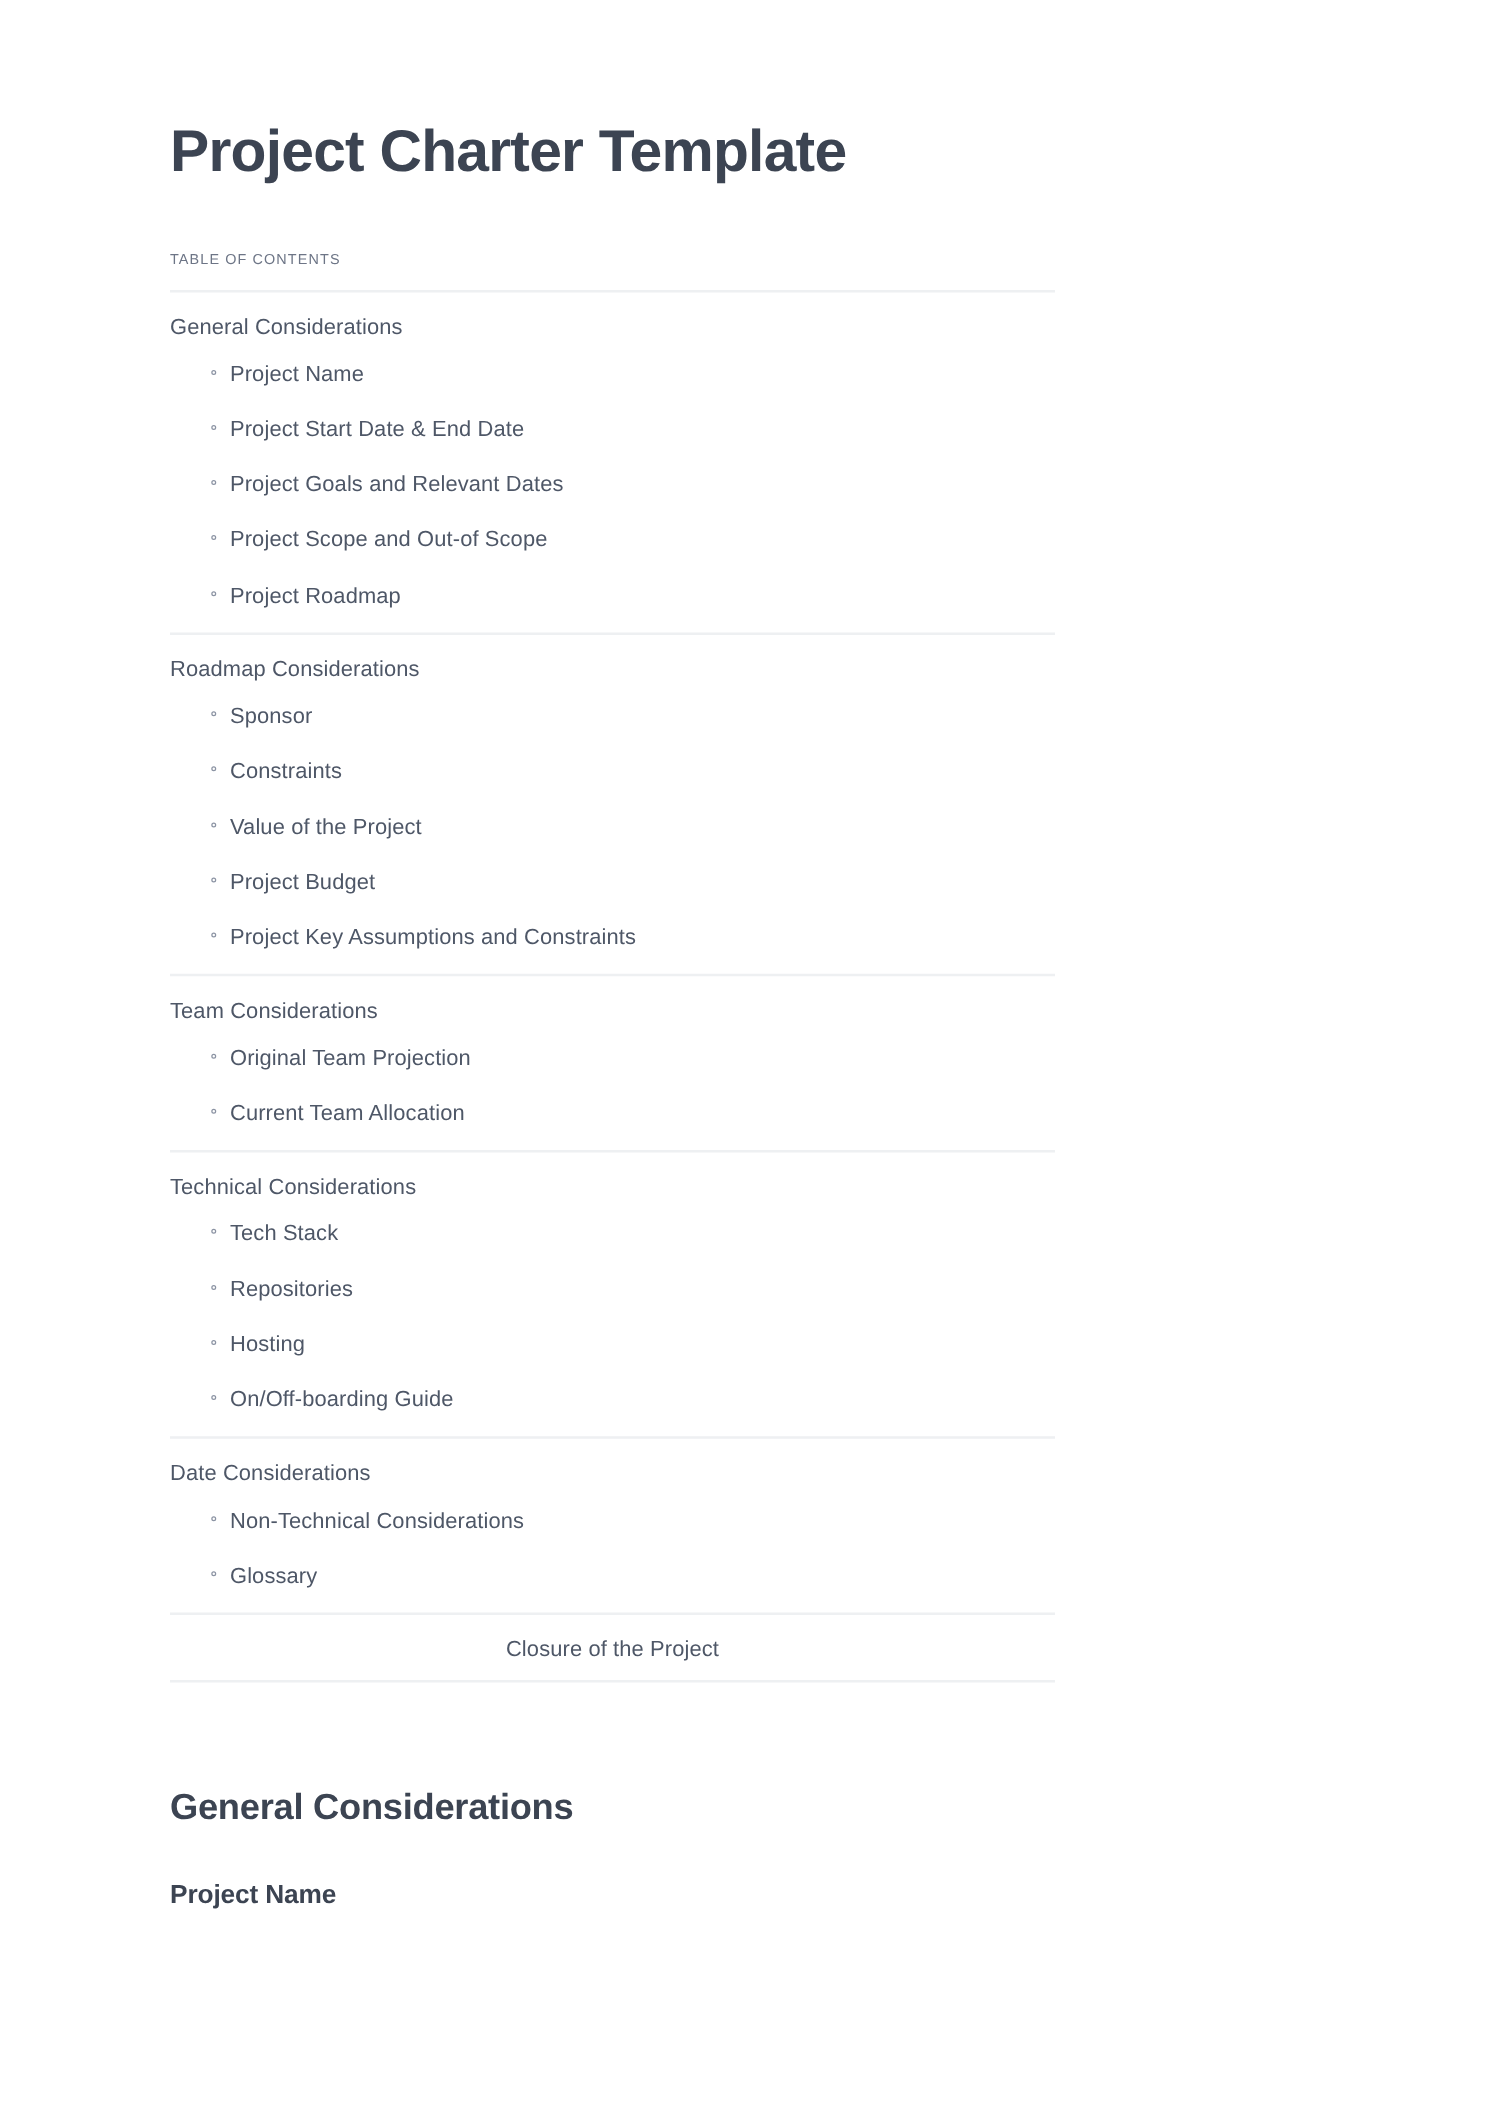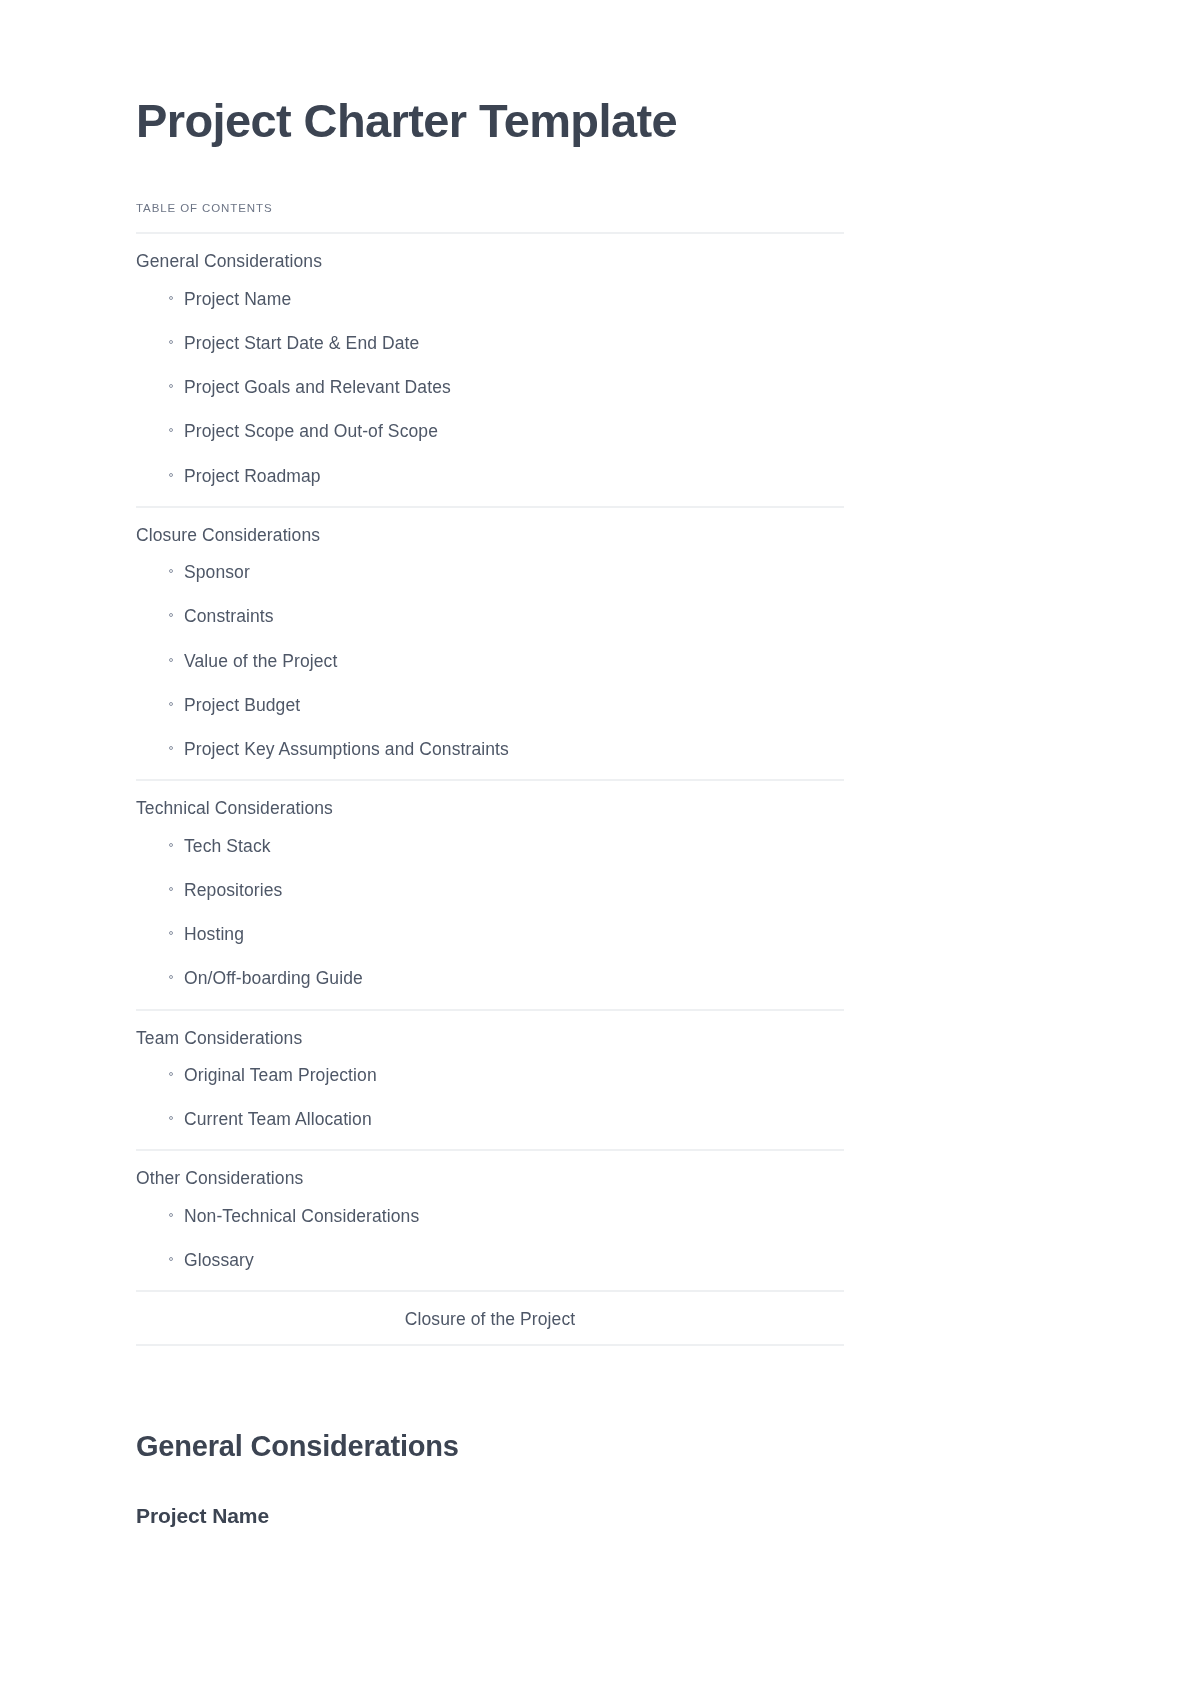--- a/index.html
+++ b/index.html
@@ -122,47 +122,47 @@
         <div class="toc-section">General Considerations</div>
         <ul class="toc-items">
           <li class="toc-item"><span class="bullet-ring"></span><span>Project Name</span></li>
           <li class="toc-item"><span class="bullet-ring"></span><span>Project Start Date &amp; End Date</span></li>
           <li class="toc-item"><span class="bullet-ring"></span><span>Project Goals and Relevant Dates</span></li>
           <li class="toc-item"><span class="bullet-ring"></span><span>Project Scope and Out-of Scope</span></li>
           <li class="toc-item"><span class="bullet-ring"></span><span>Project Roadmap</span></li>
         </ul>
       </div>
       <div class="toc-group">
-        <div class="toc-section">Closure Considerations</div>
+        <div class="toc-section">Roadmap Considerations</div>
         <ul class="toc-items">
           <li class="toc-item"><span class="bullet-ring"></span><span>Sponsor</span></li>
           <li class="toc-item"><span class="bullet-ring"></span><span>Constraints</span></li>
           <li class="toc-item"><span class="bullet-ring"></span><span>Value of the Project</span></li>
           <li class="toc-item"><span class="bullet-ring"></span><span>Project Budget</span></li>
           <li class="toc-item"><span class="bullet-ring"></span><span>Project Key Assumptions and Constraints</span></li>
+        </ul>
+      </div>
+      <div class="toc-group">
+        <div class="toc-section">Team Considerations</div>
+        <ul class="toc-items">
+          <li class="toc-item"><span class="bullet-ring"></span><span>Original Team Projection</span></li>
+          <li class="toc-item"><span class="bullet-ring"></span><span>Current Team Allocation</span></li>
         </ul>
       </div>
       <div class="toc-group">
         <div class="toc-section">Technical Considerations</div>
         <ul class="toc-items">
           <li class="toc-item"><span class="bullet-ring"></span><span>Tech Stack</span></li>
           <li class="toc-item"><span class="bullet-ring"></span><span>Repositories</span></li>
           <li class="toc-item"><span class="bullet-ring"></span><span>Hosting</span></li>
           <li class="toc-item"><span class="bullet-ring"></span><span>On/Off-boarding Guide</span></li>
         </ul>
       </div>
       <div class="toc-group">
-        <div class="toc-section">Team Considerations</div>
-        <ul class="toc-items">
-          <li class="toc-item"><span class="bullet-ring"></span><span>Original Team Projection</span></li>
-          <li class="toc-item"><span class="bullet-ring"></span><span>Current Team Allocation</span></li>
-        </ul>
-      </div>
-      <div class="toc-group">
-        <div class="toc-section">Other Considerations</div>
+        <div class="toc-section">Date Considerations</div>
         <ul class="toc-items">
           <li class="toc-item"><span class="bullet-ring"></span><span>Non-Technical Considerations</span></li>
           <li class="toc-item"><span class="bullet-ring"></span><span>Glossary</span></li>
         </ul>
       </div>
       <div class="toc-group flat">
         <div class="toc-section">Closure of the Project</div>
       </div>
       <div class="toc-end-rule"></div>
     </nav>

